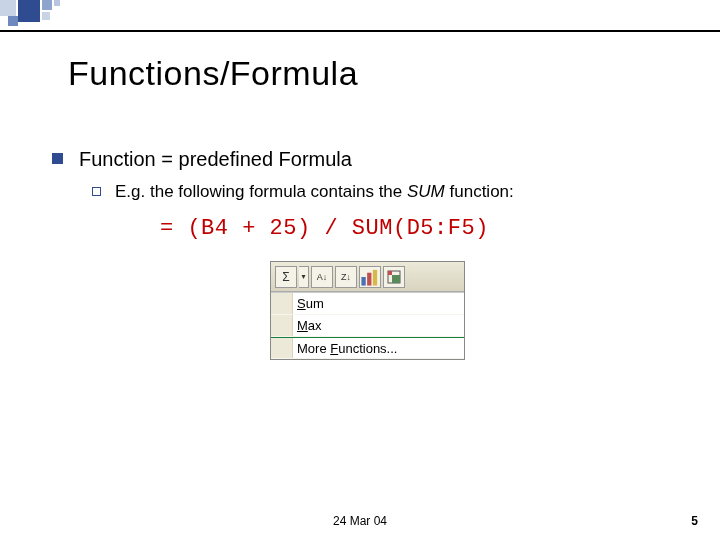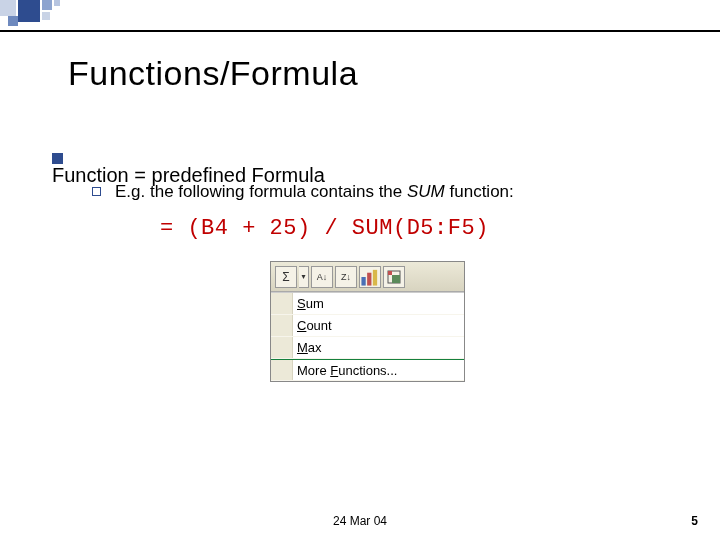--- a/index.html
+++ b/index.html
@@ -45,21 +45,20 @@
     color: #000;
     letter-spacing: 0.5px;
     margin-left: 44px;
   }
   .bullet-1 {
     position: absolute;
     top: 148px;
     left: 52px;
     display: flex;
     align-items: flex-start;
-    flex-direction: column;
   }
   .bullet-1 .mark {
     width: 11px;
     height: 11px;
     background: #2e4c8f;
     margin-top: 5px;
     margin-right: 16px;
     flex-shrink: 0;
   }
   .bullet-1 .txt {
@@ -229,24 +228,20 @@
         </svg>
     </div>
   </div>
   <div class="menu">
     <div class="menu-item">
       <div class="menu-leftbar"></div>
       <span><span class="ul">S</span><span>um</span></span>
     </div>
     <div class="menu-item">
       <div class="menu-leftbar"></div>
-      <span><span class="ul">C</span><span>ount</span></span>
-    </div>
-    <div class="menu-item">
-      <div class="menu-leftbar"></div>
       <span><span class="ul">M</span><span>ax</span></span>
     </div>
     <div class="menu-item sep-above">
       <div class="menu-leftbar"></div>
       <span><span>More </span><span class="ul">F</span><span>unctions...</span></span>
     </div>
   </div>
 </div>
 
 <div class="footer-date">24 Mar 04</div>

